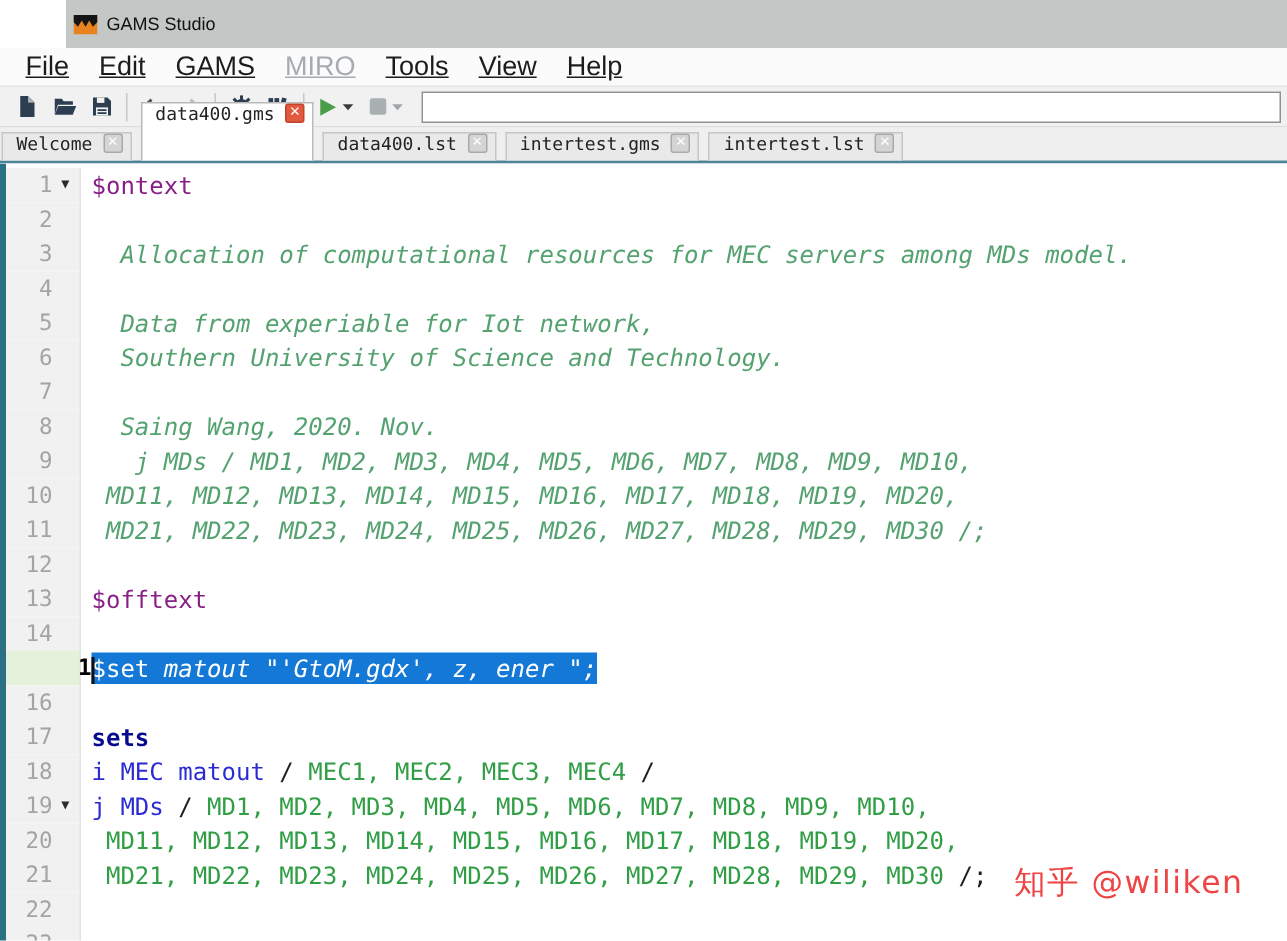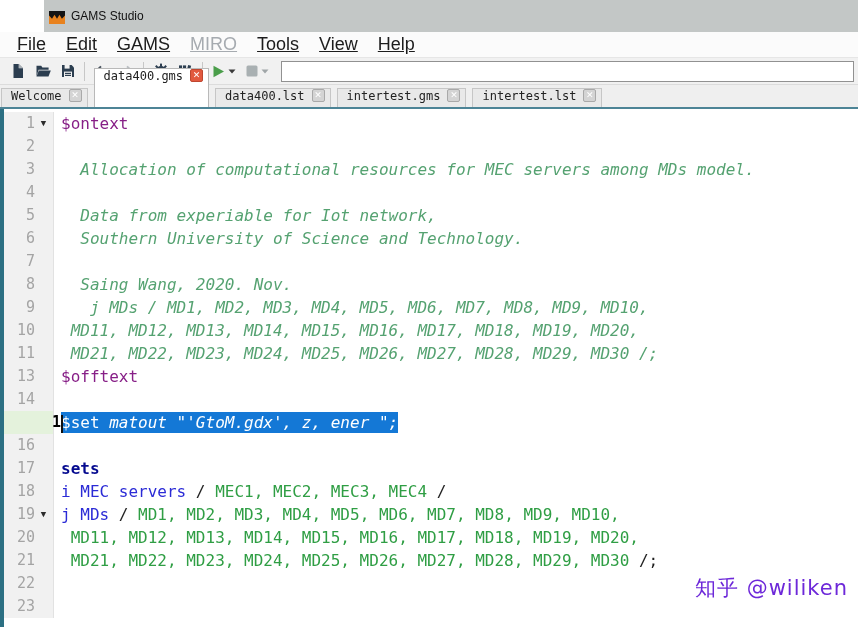--- a/index.html
+++ b/index.html
@@ -46,21 +46,21 @@
   .tk-dir { color: #871f87; }
   .tk-com { color: #55a271; font-style: italic; }
   .tk-kw  { color: #2b2bd6; }
   .tk-el  { color: #2f9e44; }
   .tk-pl  { color: #1e1e1e; }
   .tk-sets{ color: #050a8f; font-weight: bold; }
   .selbox { background: #1478d6; color: #fff; padding: 1px 0; }
   .tk-seli{ font-style: italic; }
   .caret-bar { display: inline-block; width: 2px; height: 18px; background: #101010; vertical-align: middle; margin-right: -2px; position: relative; }
 
-  .watermark { position: absolute; right: 10px; top: 574px; font-size: 21px; color: #6d28d9; letter-spacing: 1px; font-family: "DejaVu Sans", sans-serif; }
+  .watermark { position: absolute; right: 29px; top: 574px; font-size: 21px; color: #ef4444; letter-spacing: 1px; font-family: "DejaVu Sans", sans-serif; }
 </style>
 </head>
 <body>
 
 <div class="titlebar">
   <span class="app-icon">
     <svg width="16" height="13" viewBox="0 0 16 13">
       <rect width="16" height="13" fill="#e8821e"></rect>
       <path d="M0 0h16v4.6l-3.1 3.2-2.4-4.1-2.5 4.1-2.5-4.1L3 7.8 0 4.6z" fill="#141414"></path>
     </svg>
@@ -259,20 +259,27 @@
       </div>
       <div class="ed-row">
         <div class="gut">
           <span class="num">11</span>
           <span class="foldcol"></span>
         </div>
         <div class="code"><span class="tk-com"> MD21, MD22, MD23, MD24, MD25, MD26, MD27, MD28, MD29, MD30 /;</span></div>
       </div>
       <div class="ed-row">
         <div class="gut">
+          <span class="num">12</span>
+          <span class="foldcol"></span>
+        </div>
+        <div class="code"></div>
+      </div>
+      <div class="ed-row">
+        <div class="gut">
           <span class="num">13</span>
           <span class="foldcol"></span>
         </div>
         <div class="code"><span class="tk-dir">$offtext</span></div>
       </div>
       <div class="ed-row">
         <div class="gut">
           <span class="num">14</span>
           <span class="foldcol"></span>
         </div>
@@ -297,21 +304,21 @@
           <span class="num">17</span>
           <span class="foldcol"></span>
         </div>
         <div class="code"><span class="tk-sets">sets</span></div>
       </div>
       <div class="ed-row">
         <div class="gut">
           <span class="num">18</span>
           <span class="foldcol"></span>
         </div>
-        <div class="code"><span class="tk-kw">i MEC servers</span><span class="tk-pl"> / </span><span class="tk-el">MEC1, MEC2, MEC3, MEC4</span><span class="tk-pl"> /</span></div>
+        <div class="code"><span class="tk-kw">i MEC matout</span><span class="tk-pl"> / </span><span class="tk-el">MEC1, MEC2, MEC3, MEC4</span><span class="tk-pl"> /</span></div>
       </div>
       <div class="ed-row">
         <div class="gut">
           <span class="num">19</span>
           <span class="foldcol">▼</span>
         </div>
         <div class="code"><span class="tk-kw">j MDs</span><span class="tk-pl"> / </span><span class="tk-el">MD1, MD2, MD3, MD4, MD5, MD6, MD7, MD8, MD9, MD10,</span></div>
       </div>
       <div class="ed-row">
         <div class="gut">

